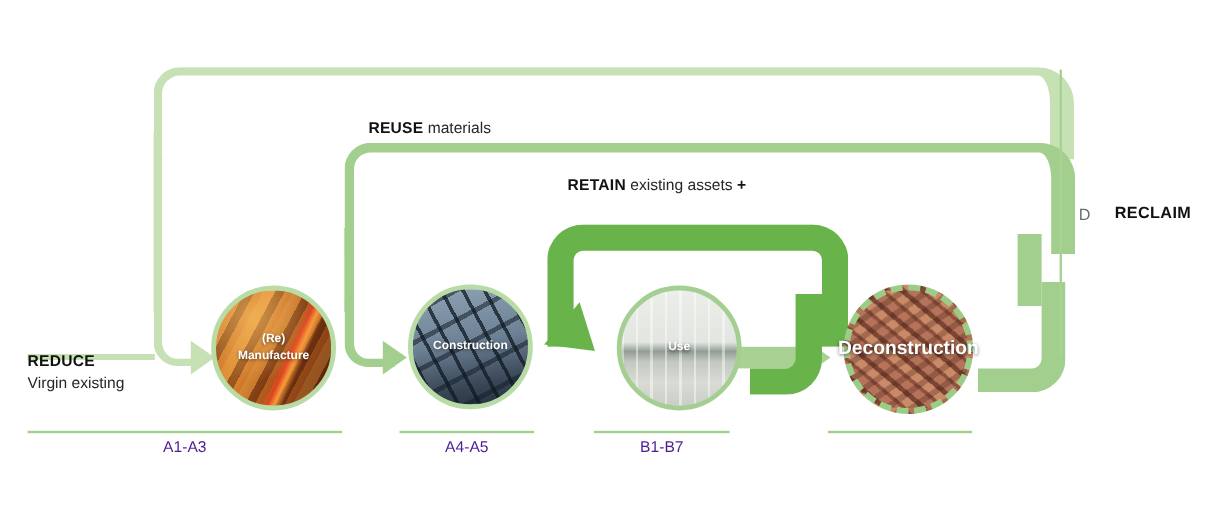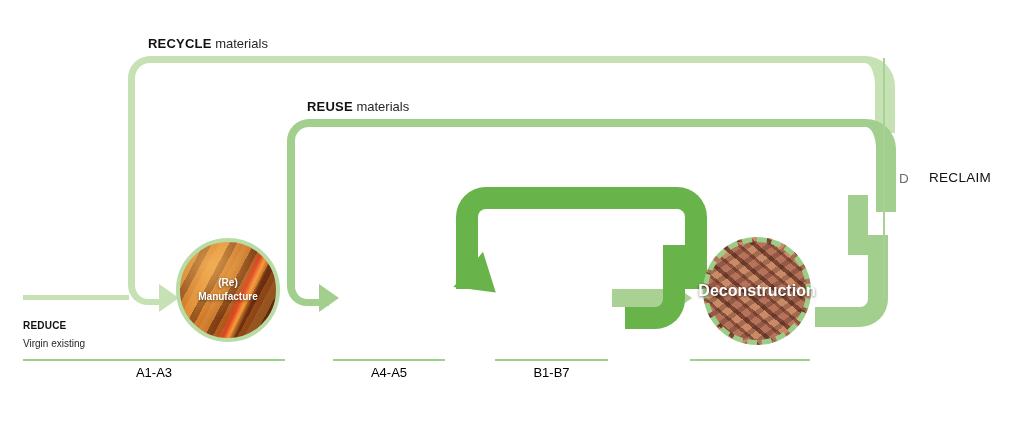--- a/index.html
+++ b/index.html
@@ -67,31 +67,31 @@
     linear-gradient(180deg,#eceeea 0%,#e2e5e0 45%,#939d96 53%,#c3c9c0 62%,#d8dcd4 80%,#c9cec6 100%);}
   .stage-deconstruction{left:703px;top:237px;width:98px;height:98px;font-size:16px;
     border:5px dashed #9ccd87;background:
     repeating-linear-gradient(-35deg, rgba(60,25,15,.28) 0 5px, transparent 5px 12px),
     repeating-linear-gradient(40deg,#b5735a 0 7px,#8e503c 7px 10px,#c98a68 10px 17px,#7c4433 17px 21px);}
 
   
   .code-line{top:359px;height:2px;background:#9fd08c;}
   .cl-a{left:23px;width:262px;}  .cl-b{left:333px;width:112px;}
   .cl-c{left:495px;width:113px;} .cl-d{left:690px;width:120px;}
-  .code-label{top:365px;font-size:13px;color:#000000;text-align:center;}
+  .code-label{top:365px;font-size:13px;color:#4c1d95;text-align:center;}
 
   
   .lbl{font-size:13px;color:#272726;white-space:nowrap;}
   .lbl b{color:#121211;letter-spacing:.2px;}
   .recycle-lbl{left:148px;top:36px;}
   .reuse-lbl{left:307px;top:99px;}
   .retain-lbl{left:473px;top:145px;line-height:17.5px;}
-  .reduce-lbl{left:23px;top:317px;line-height:18px;font-size:10px;}
+  .reduce-lbl{left:23px;top:292px;line-height:18px;font-size:13px;}
   .reclaim-d{left:899px;top:171px;font-size:13.5px;color:#6c6c6b;}
-  .reclaim-lbl{left:929px;top:170px;font-size:13.5px;font-weight:normal;color:#121211;letter-spacing:.3px;}
+  .reclaim-lbl{left:929px;top:170px;font-size:13.5px;font-weight:bold;color:#121211;letter-spacing:.3px;}
 </style>
 </head>
 <body>
 
 <div id="canvas">
 
   <div class="abs recycle-main"></div>
   <div class="abs recycle-leg"></div>
   <div class="abs recycle-curve"></div>
   <div class="abs recycle-arrow"></div>
@@ -112,39 +112,43 @@
 
   <div class="abs reduce-line"></div>
   <div class="abs reclaim-line"></div>
 
   <div class="abs stage stage-manufacture">
     <span>
       <span>(Re)</span><br>
       <span>Manufacture</span>
     </span>
   </div>
+  <div class="abs stage stage-construction">
+    <span>Construction</span>
+  </div>
+  <div class="abs stage stage-use">
+    <span>Use</span>
+  </div>
   <div class="abs stage stage-deconstruction">
     <span>Deconstruction</span>
   </div>
 
   <div class="abs code-line cl-a"></div>
   <div class="abs code-line cl-b"></div>
   <div class="abs code-line cl-c"></div>
   <div class="abs code-line cl-d"></div>
   <div class="abs code-label cl-a">A1-A3</div>
   <div class="abs code-label cl-b">A4-A5</div>
   <div class="abs code-label cl-c">B1-B7</div>
 
-  <div class="abs lbl recycle-lbl">
-    <b>RECYCLE</b><span> materials</span>
-  </div>
   <div class="abs lbl reuse-lbl">
     <b>REUSE</b><span> materials</span>
   </div>
   <div class="abs lbl retain-lbl">
+    <div><b>RETAIN</b><span> existing assets </span><b>+</b></div>
   </div>
   <div class="abs lbl reduce-lbl">
     <b>REDUCE</b><br>
     <span>Virgin existing</span>
   </div>
   <div class="abs reclaim-d">D</div>
   <div class="abs reclaim-lbl">RECLAIM</div>
 
 </div>
 

